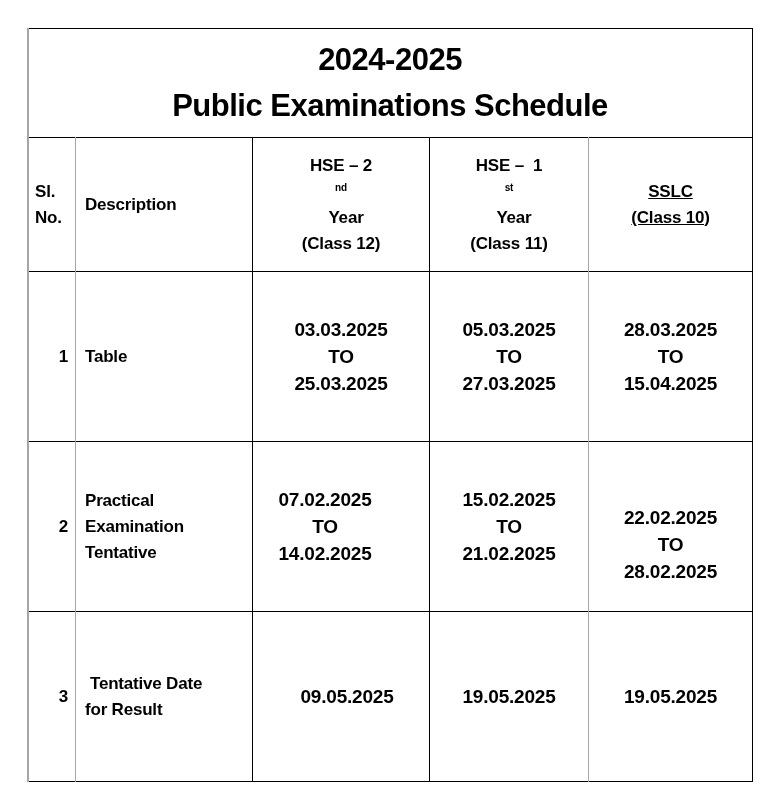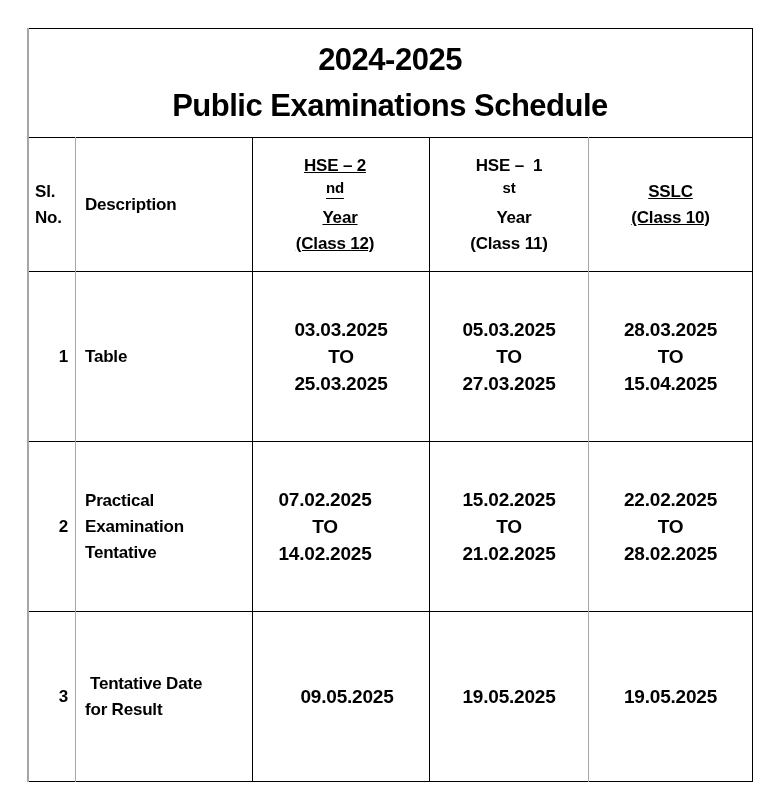--- a/index.html
+++ b/index.html
@@ -23,21 +23,21 @@
       position: absolute; display: flex; align-items: center;
       font-weight: bold; font-size: 17px; line-height: 26px;
       letter-spacing: -0.2px;
     }
     .center { justify-content: center; text-align: center; }
     .right { justify-content: flex-end; text-align: right; padding-right: 7px; box-sizing: border-box; }
     .left { justify-content: flex-start; text-align: left; padding-left: 9px; box-sizing: border-box; }
     .stack { display: flex; flex-direction: column; align-items: center; }
     .stack span { display: block; }
     .dstack { display: flex; flex-direction: column; align-items: center; font-size: 19px; line-height: 27px; }
-    sup { font-size: 15px; vertical-align: top; position: relative; top: -4px; margin-top: 20px; }
+    sup { font-size: 10px; vertical-align: top; position: relative; top: -4px; margin-top: 20px; }
     .yr { margin-left: 10px; }
   </style>
 </head>
 <body>
 
 <div class="sheet">
 
   <div class="hl" style="left:0;top:0;width:726px;"></div>
   <div class="hl" style="left:0;top:109px;width:726px;"></div>
   <div class="hl" style="left:0;top:243px;width:726px;"></div>
@@ -59,21 +59,21 @@
 
   <div class="cell left" style="left:2px;top:110px;width:46px;height:133px;padding-left:6px;">
     <div class="stack" style="align-items:flex-start;">
       <span>Sl.</span>
       <span>No.</span>
     </div>
   </div>
   <div class="cell left" style="left:49px;top:110px;width:176px;height:133px;">
     <span>Description</span>
   </div>
-  <div class="cell center" style="left:220px;top:110px;width:176px;height:133px;text-decoration:underline;">
+  <div class="cell center" style="left:226px;top:110px;width:176px;height:133px;">
     <div class="stack">
       <span><span>HSE – 2</span><sup>nd</sup><span class="yr">Year</span></span>
       <span>(Class 12)</span>
     </div>
   </div>
   <div class="cell center" style="left:403px;top:110px;width:158px;height:133px;">
     <div class="stack">
       <span><span style="white-space:pre;">HSE –  1</span><sup>st</sup><span class="yr">Year</span></span>
       <span>(Class 11)</span>
     </div>
@@ -132,21 +132,21 @@
       <span>14.02.2025</span>
     </div>
   </div>
   <div class="cell center" style="left:403px;top:414px;width:158px;height:169px;">
     <div class="dstack">
       <span>15.02.2025</span>
       <span>TO</span>
       <span>21.02.2025</span>
     </div>
   </div>
-  <div class="cell center" style="left:562px;top:414px;width:163px;height:169px;">
+  <div class="cell center" style="left:562px;top:432px;width:163px;height:169px;">
     <div class="dstack">
       <span>22.02.2025</span>
       <span>TO</span>
       <span>28.02.2025</span>
     </div>
   </div>
 
   <div class="cell right" style="left:2px;top:584px;width:46px;height:169px;">
     <span>3</span>
   </div>

